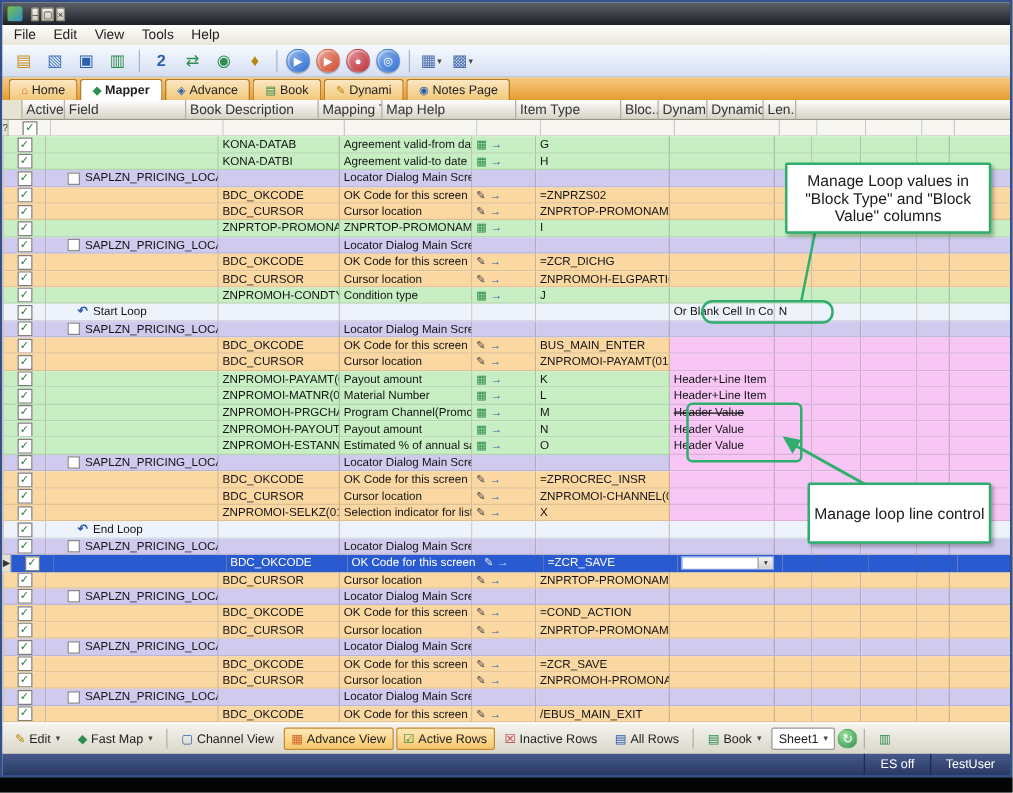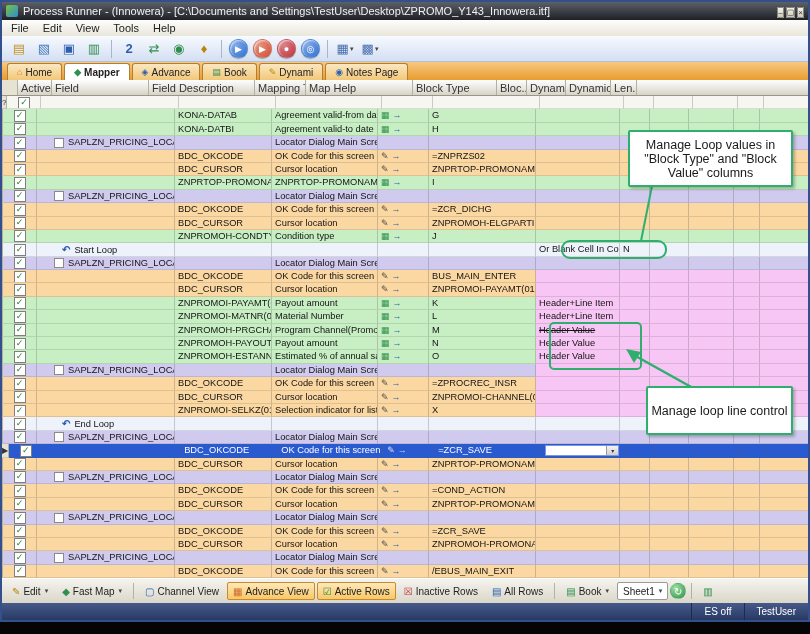--- a/index.html
+++ b/index.html
@@ -96,21 +96,20 @@
   #callout1{left:628px;top:130px;width:165px;height:57px}
   #callout2{left:646px;top:386px;width:147px;height:49px}
 </style>
 </head>
 <body>
 
 <div id="window"></div>
 
 <div id="titlebar">
   <span id="app-icon"></span>
-  <span id="title-text">Process Runner - (Innowera) - [C:\Documents and Settings\TestUser\Desktop\ZPROMO_Y143_Innowera.itf]</span>
   <span id="winbtns"><span class="winbtn">–</span><span class="winbtn">▢</span><span class="winbtn">×</span></span>
 </div>
 
 <div id="menubar">
     <div class="menu-item">File</div>
     <div class="menu-item">Edit</div>
     <div class="menu-item">View</div>
     <div class="menu-item">Tools</div>
     <div class="menu-item">Help</div>
   </div>
@@ -188,24 +187,24 @@
       <span class="tab-icon" style="color: rgb(44, 95, 174);">◉</span>
       <span>Notes Page</span>
     </div>
   </div>
 
 <div id="grid">
   <div id="grid-header">
       <div class="hc" style="width: 16px; background: rgb(231, 227, 211);"></div>
       <div class="hc" style="width: 34px;">Active</div>
       <div class="hc" style="width: 97px;">Field</div>
-      <div class="hc" style="width: 106px;">Field Description</div>
+      <div class="hc" style="width: 106px;">Book Description</div>
       <div class="hc" style="width: 51px;">Mapping Type</div>
       <div class="hc" style="width: 107px;">Map Help</div>
-      <div class="hc" style="width: 84px;">Block Type</div>
+      <div class="hc" style="width: 84px;">Item Type</div>
       <div class="hc" style="width: 30px;">Bloc...</div>
       <div class="hc" style="width: 39px;">Dynami...</div>
       <div class="hc" style="width: 45px;">Dynamic F...</div>
       <div class="hc" style="width: 26px;">Len...</div>
       <div class="hc fill"></div>
     </div>
   <div id="grid-body">
       <div class="row">
         <div class="c gut">?</div>
         <div class="c bg-filter" style="width: 34px; text-align: center;"><span class="cb">✓</span></div>

